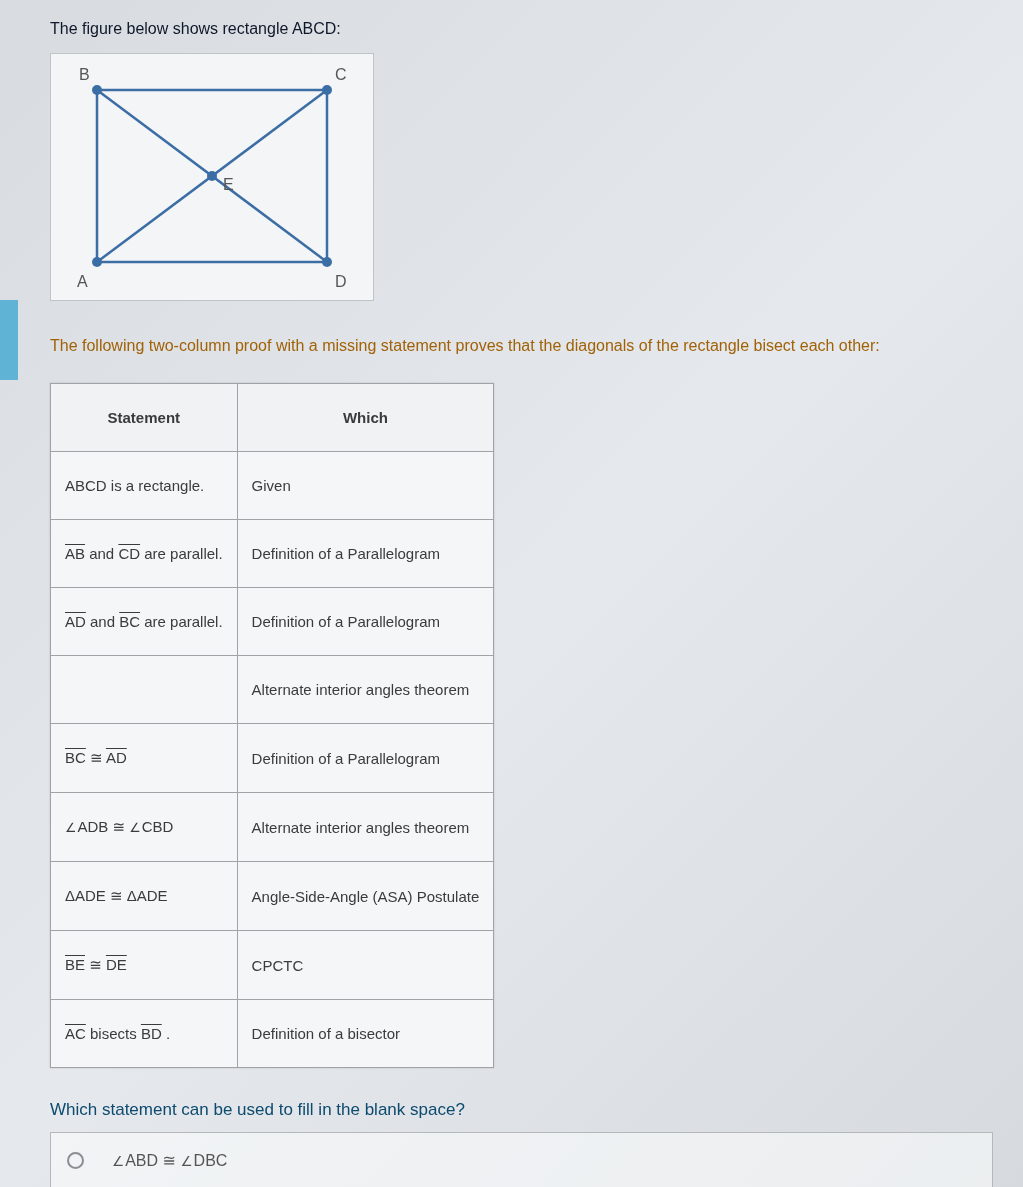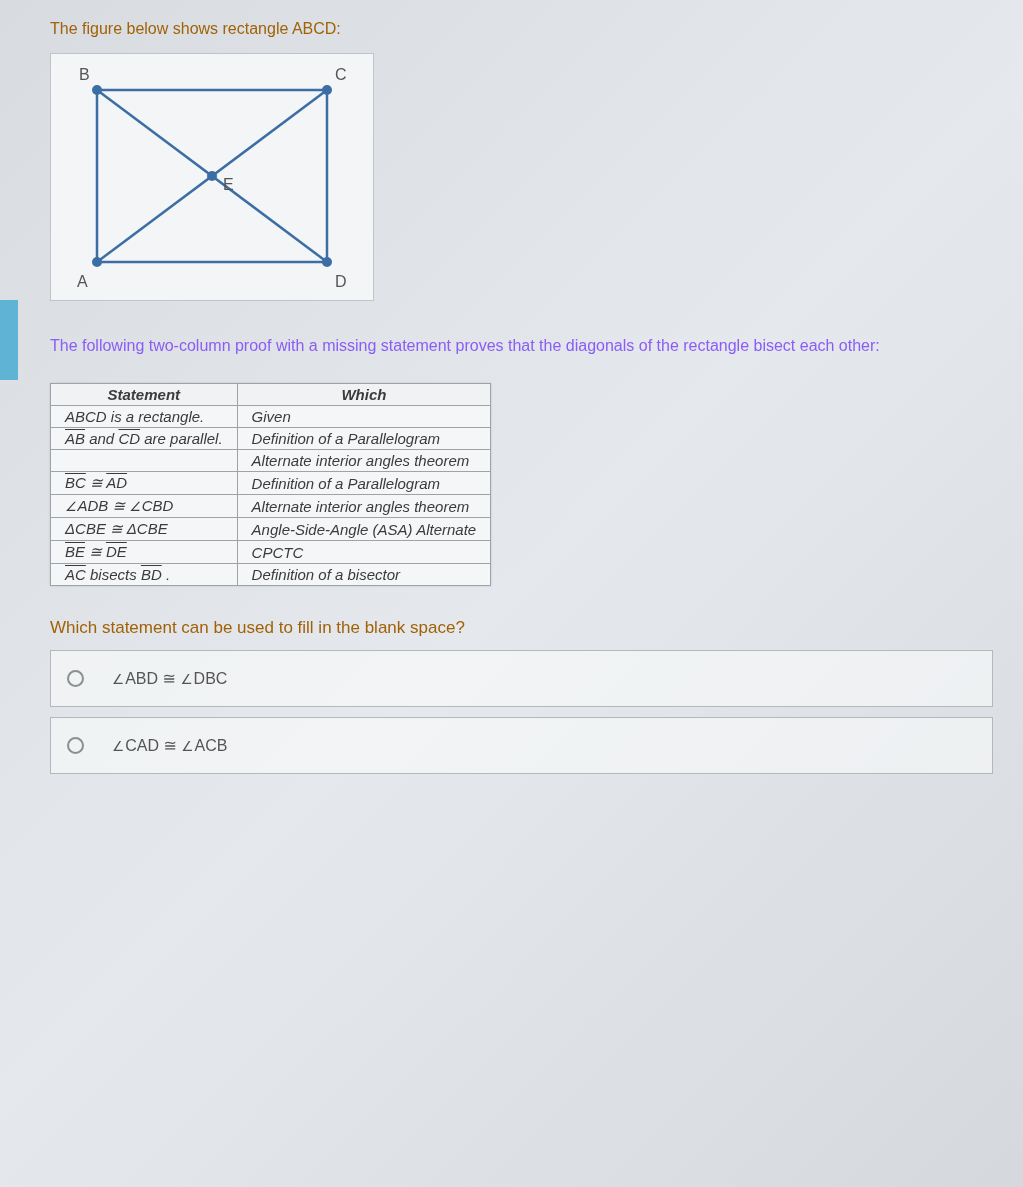--- a/index.html
+++ b/index.html
@@ -17,61 +17,60 @@
   .accent-left {
     position: absolute;
     left: 0;
     top: 300px;
     width: 18px;
     height: 80px;
     background: #5fb4d6;
   }
   .intro {
     font-size: 16px;
-    color: #a16207;
+    color: #0f172a;
     margin-bottom: 15px;
   }
   .figure-box {
     background: #f3f5f6;
     border: 1px solid #bfc4c9;
     display: inline-block;
     padding: 8px 16px 8px 16px;
     margin-bottom: 18px;
   }
   .figure-svg {
     display: block;
   }
   .subheading {
     font-size: 16px;
-    color: #8b5cf6;
+    color: #a16207;
     margin: 14px 0 28px 0;
   }
   table.proof {
     border-collapse: collapse;
     background: #f4f6f7;
     box-shadow: 0 0 2px rgba(0,0,0,0.15);
   }
   table.proof th, table.proof td {
     border: 1px solid #9ea3a7;
-    padding: 2px 14px;
+    padding: 25px 14px;
     font-size: 15px;
     color: #3b3b3b;
     text-align: left;
     vertical-align: middle;
-    font-style: italic;
   }
   table.proof th {
     font-weight: bold;
     text-align: center;
     background: #f0f2f3;
   }
   .seg { text-decoration: overline; }
   .question {
     font-size: 17px;
-    color: #a16207;
+    color: #0c4a6e;
     margin: 32px 0 12px 0;
   }
   .choices {
     display: flex;
     flex-direction: column;
     gap: 10px;
   }
   .choice {
     border: 1px solid #b3b8bc;
     background: rgba(250,251,252,0.6);
@@ -139,34 +138,38 @@
     <tbody id="proof-body">
         <tr>
           <td>ABCD is a rectangle.</td>
           <td>Given</td>
         </tr>
         <tr>
           <td><span class="seg">AB</span> and <span class="seg">CD</span> are parallel.</td>
           <td>Definition of a Parallelogram</td>
         </tr>
         <tr>
+          <td><span class="seg">AD</span> and <span class="seg">BC</span> are parallel.</td>
+          <td>Definition of a Parallelogram</td>
+        </tr>
+        <tr>
           <td>&nbsp;</td>
           <td>Alternate interior angles theorem</td>
         </tr>
         <tr>
           <td><span class="seg">BC</span> ≅ <span class="seg">AD</span></td>
           <td>Definition of a Parallelogram</td>
         </tr>
         <tr>
           <td><span class="ang"></span>ADB ≅ <span class="ang"></span>CBD</td>
           <td>Alternate interior angles theorem</td>
         </tr>
         <tr>
-          <td>ΔCBE ≅ ΔCBE</td>
-          <td>Angle-Side-Angle (ASA) Alternate</td>
+          <td>ΔADE ≅ ΔADE</td>
+          <td>Angle-Side-Angle (ASA) Postulate</td>
         </tr>
         <tr>
           <td><span class="seg">BE</span> ≅ <span class="seg">DE</span></td>
           <td>CPCTC</td>
         </tr>
         <tr>
           <td><span class="seg">AC</span> bisects <span class="seg">BD</span> .</td>
           <td>Definition of a bisector</td>
         </tr>
       </tbody>

